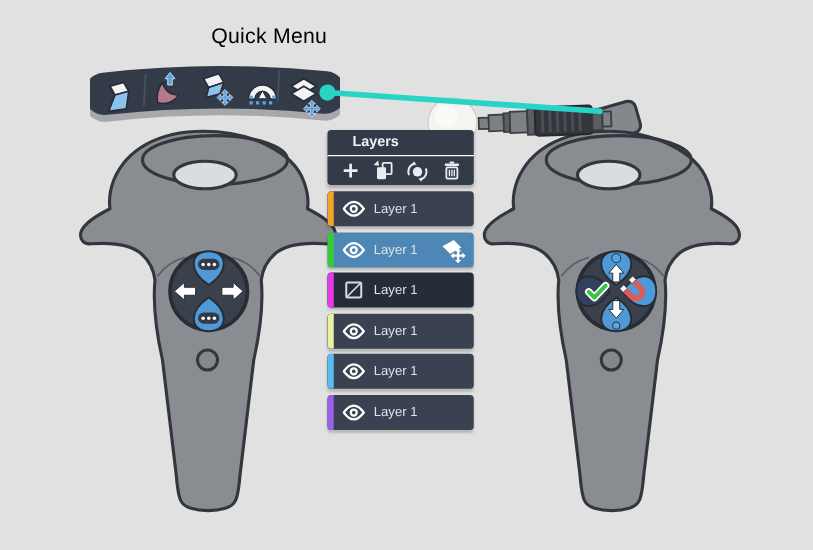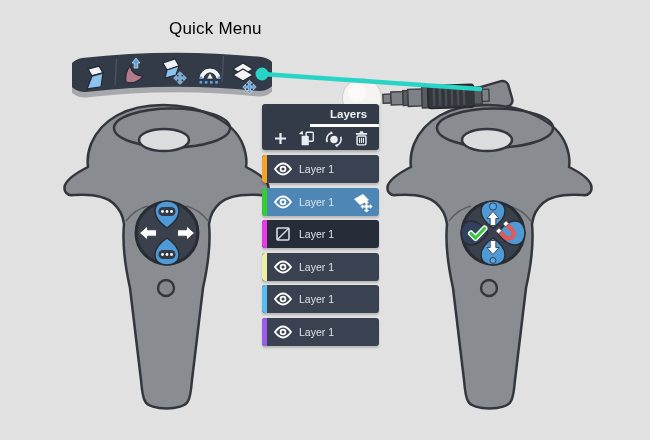--- a/index.html
+++ b/index.html
@@ -5,21 +5,21 @@
   html,body{margin:0;padding:0;background:#e1e1e1;}
   .stage{position:relative;width:650px;height:440px;background:#e1e1e1;overflow:hidden;
          font-family:"Liberation Sans",sans-serif;}
   .qm-label{position:absolute;left:124px;top:19px;font-size:17px;color:#000000;letter-spacing:.2px;margin-left:45px;}
   .abs{position:absolute;}
 
   
   .layers-panel{position:absolute;left:262px;top:104px;width:117px;}
   .panel-header{background:#333b49;border-radius:3px;box-shadow:0 2px 3px rgba(0,0,0,.25);}
   .panel-title{height:20px;line-height:21px;padding-left:20px;font-size:11.5px;font-weight:bold;
-               color:#eef1f5;border-bottom:3px solid #ffffff;margin-left:48px;}
+               color:#eef1f5;border-bottom:1px solid #ffffff;}
   .panel-toolbar{height:23px;display:flex;align-items:center;justify-content:space-between;padding:0 9px;}
   .tool-btn{width:18px;height:18px;display:flex;align-items:center;justify-content:center;cursor:pointer;}
   .rows{margin-top:5px;border-radius:25px;}
   .layer-row{position:relative;height:28px;margin-bottom:4.5px;background:#3a4251;border-radius:3px;
              display:flex;align-items:center;box-shadow:0 2px 2px rgba(0,0,0,.18);overflow:hidden;}
   .layer-row.selected{background:#4e87b5;}
   .layer-row.hidden-row{background:#262c38;}
   .stripe{position:absolute;left:0;top:0;bottom:0;width:4.5px;border-radius:3px 0 0 3px;}
   .eye-btn{margin-left:12px;width:18px;height:16px;display:flex;align-items:center;justify-content:center;}
   .row-label{margin-left:7px;font-size:10.5px;color:#dde3ea;}

